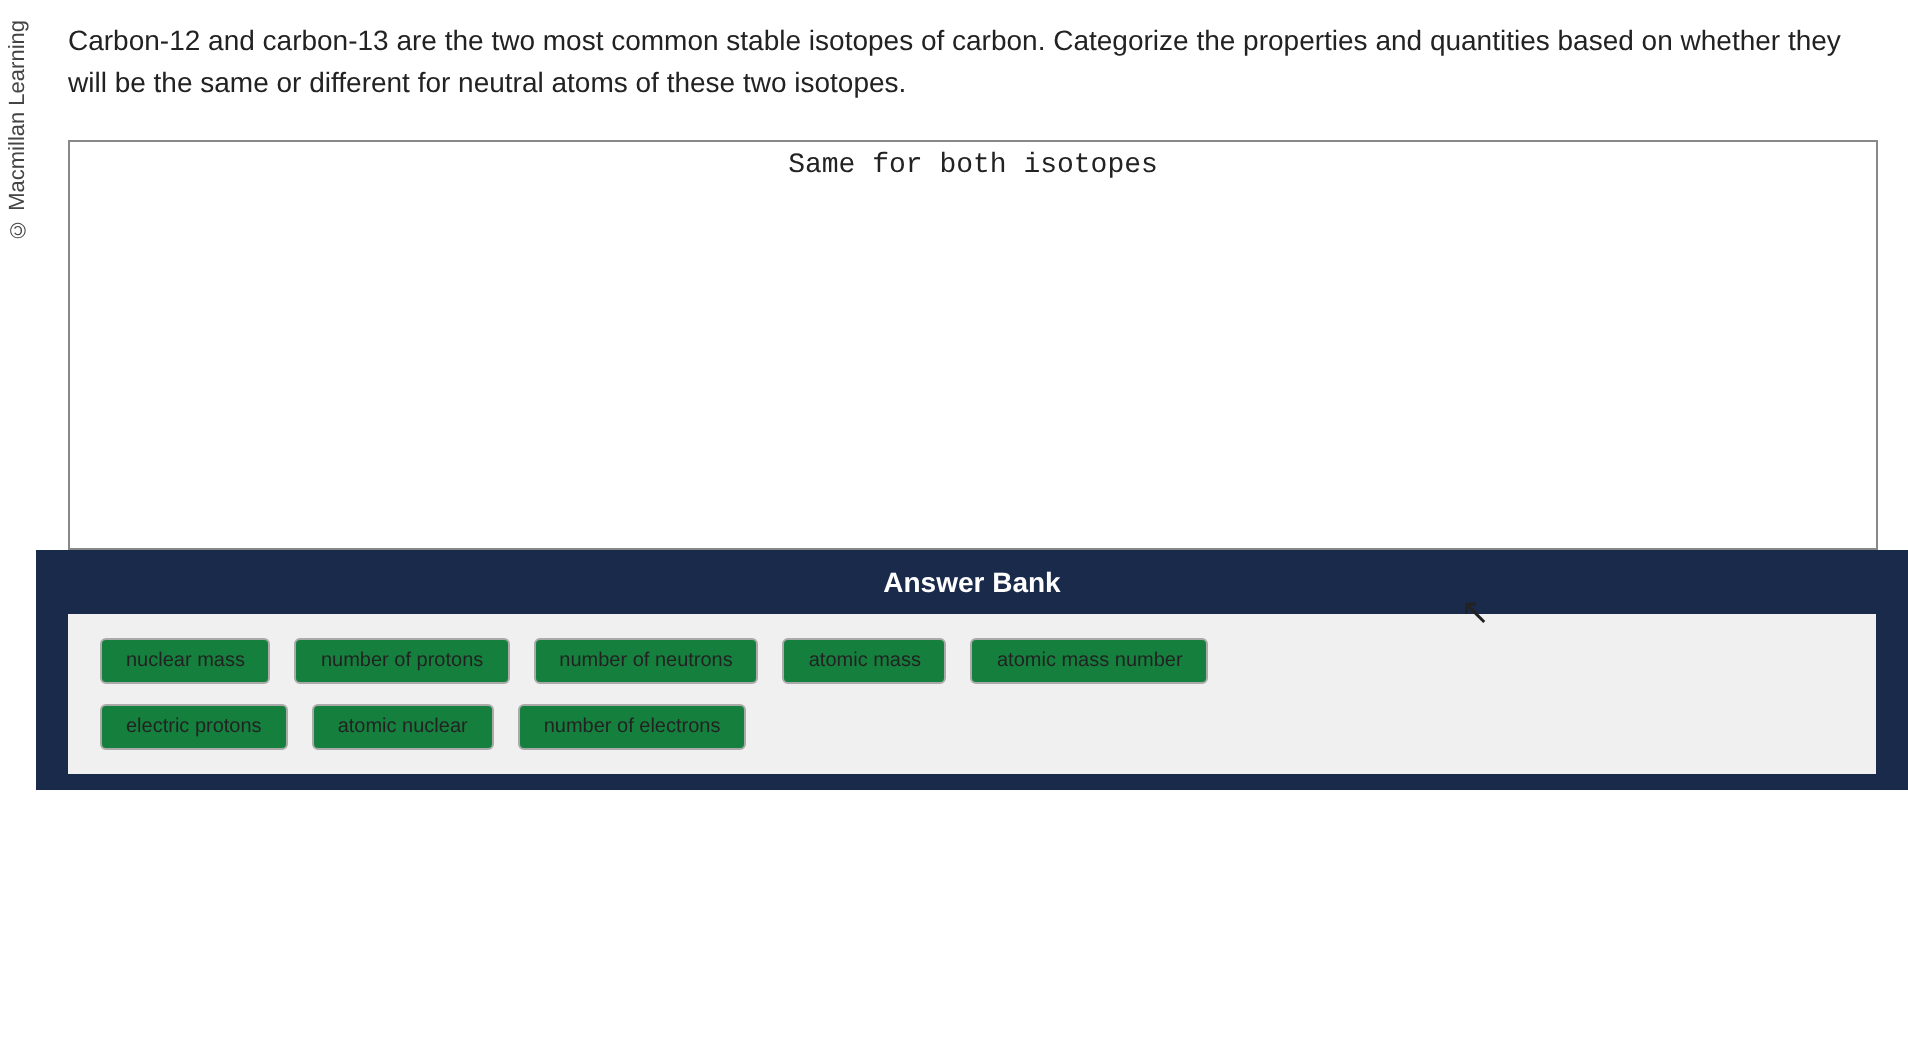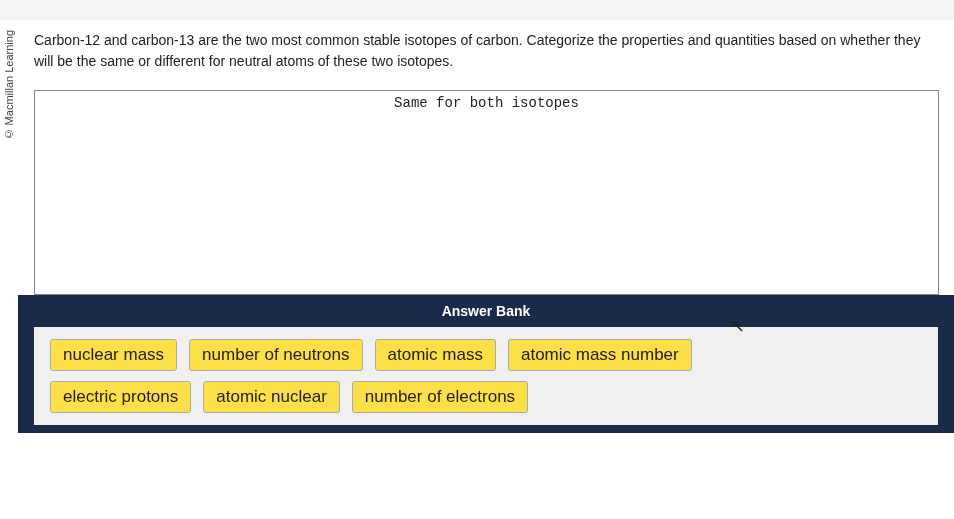--- a/index.html
+++ b/index.html
@@ -41,21 +41,20 @@
       writing-mode: vertical-rl;
       transform: rotate(180deg);
       font-size: 11px;
       color: #444;
       white-space: nowrap;
     }
 
     .content-area {
       margin-left: 18px;
       padding: 10px 16px 0 16px;
-      margin-top: 20px;
     }
 
     .instructions {
       font-size: 14px;
       color: #222;
       line-height: 1.5;
       margin-bottom: 18px;
       max-width: 920px;
     }
 
@@ -116,25 +115,25 @@
     }
 
     .answer-bank-row {
       display: flex;
       flex-direction: row;
       gap: 12px;
       align-items: center;
     }
 
     .answer-chip {
-      background: #fde047;
+      background: #15803d;
       border: 1px solid #aaa;
       border-radius: 3px;
       padding: 5px 12px;
-      font-size: 17px;
+      font-size: 10px;
       color: #222;
       cursor: grab;
       white-space: nowrap;
       display: inline-block;
     }
 
     .cursor-arrow {
       position: absolute;
       left: 730px;
       top: 295px;
@@ -166,20 +165,21 @@
 
     </div>
 
   </div>
 
   <div class="answer-bank-section">
     <div class="answer-bank-title">Answer Bank</div>
     <div class="answer-bank-items">
       <div class="answer-bank-row" id="row-0">
           <span class="answer-chip">nuclear mass</span>
+          <span class="answer-chip">number of protons</span>
           <span class="answer-chip">number of neutrons</span>
           <span class="answer-chip">atomic mass</span>
           <span class="answer-chip">atomic mass number</span>
         </div>
       <div class="answer-bank-row" id="row-1">
           <span class="answer-chip">electric protons</span>
           <span class="answer-chip">atomic nuclear</span>
           <span class="answer-chip">number of electrons</span>
         </div>
     </div>

